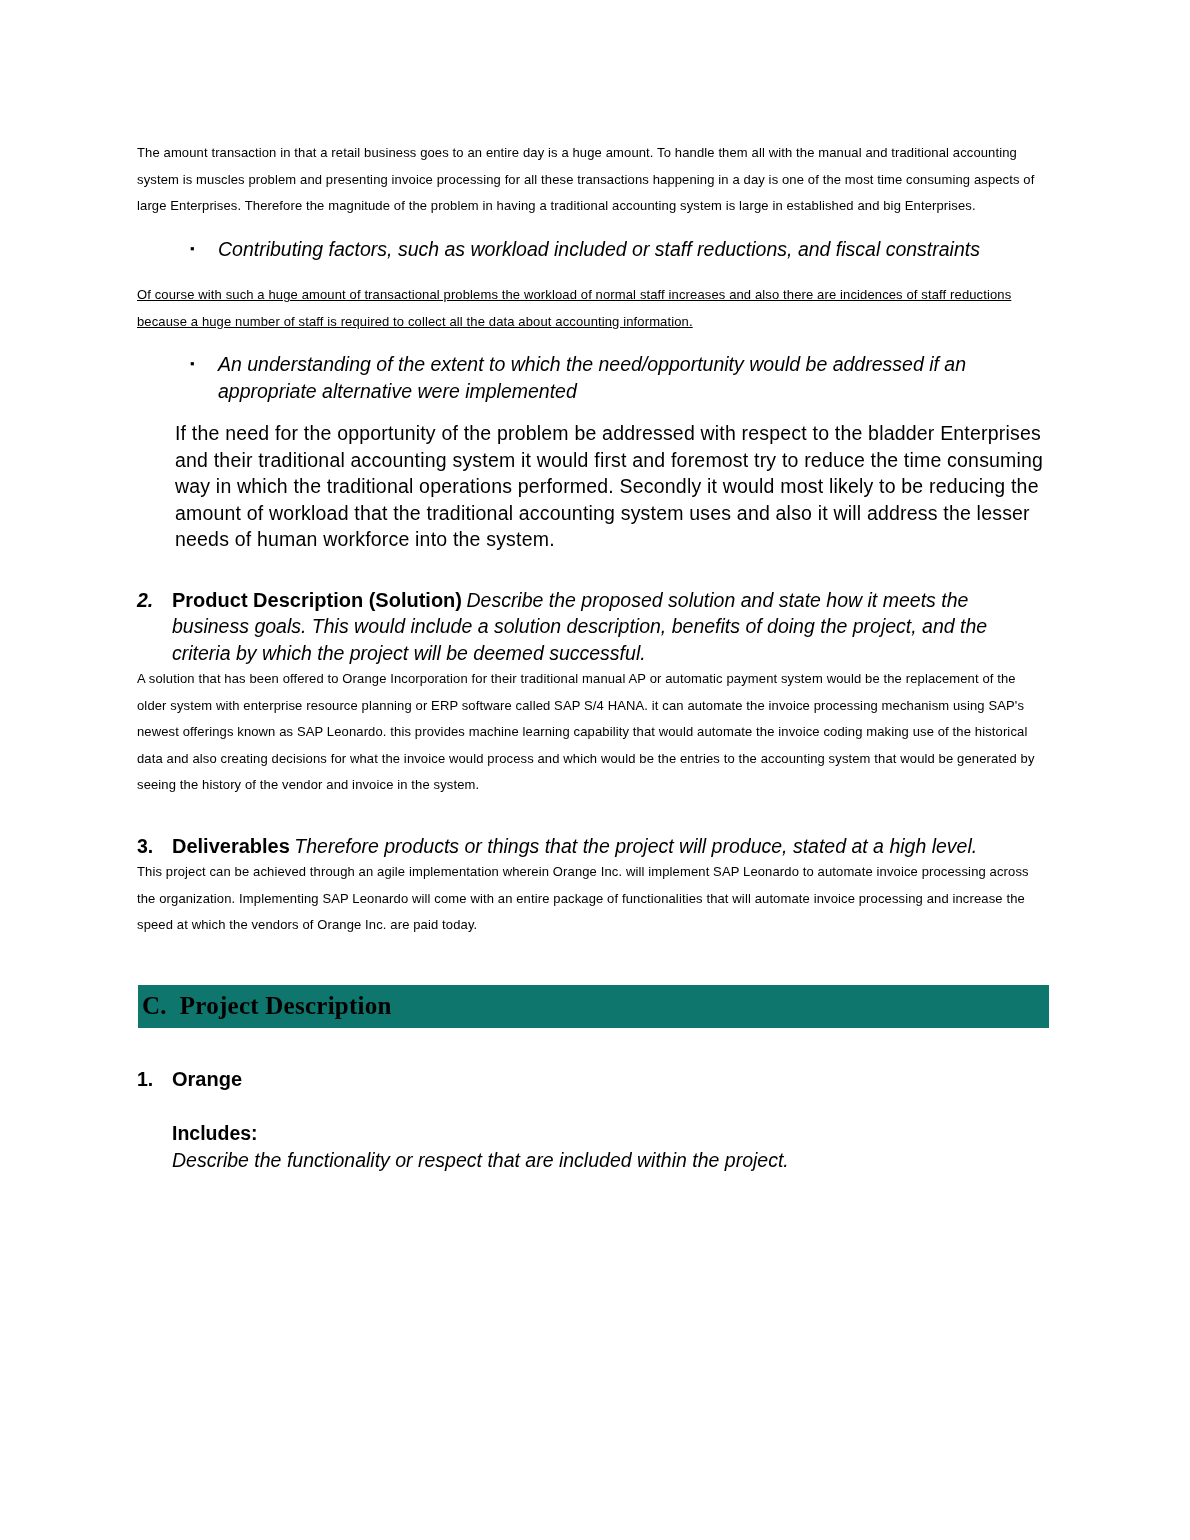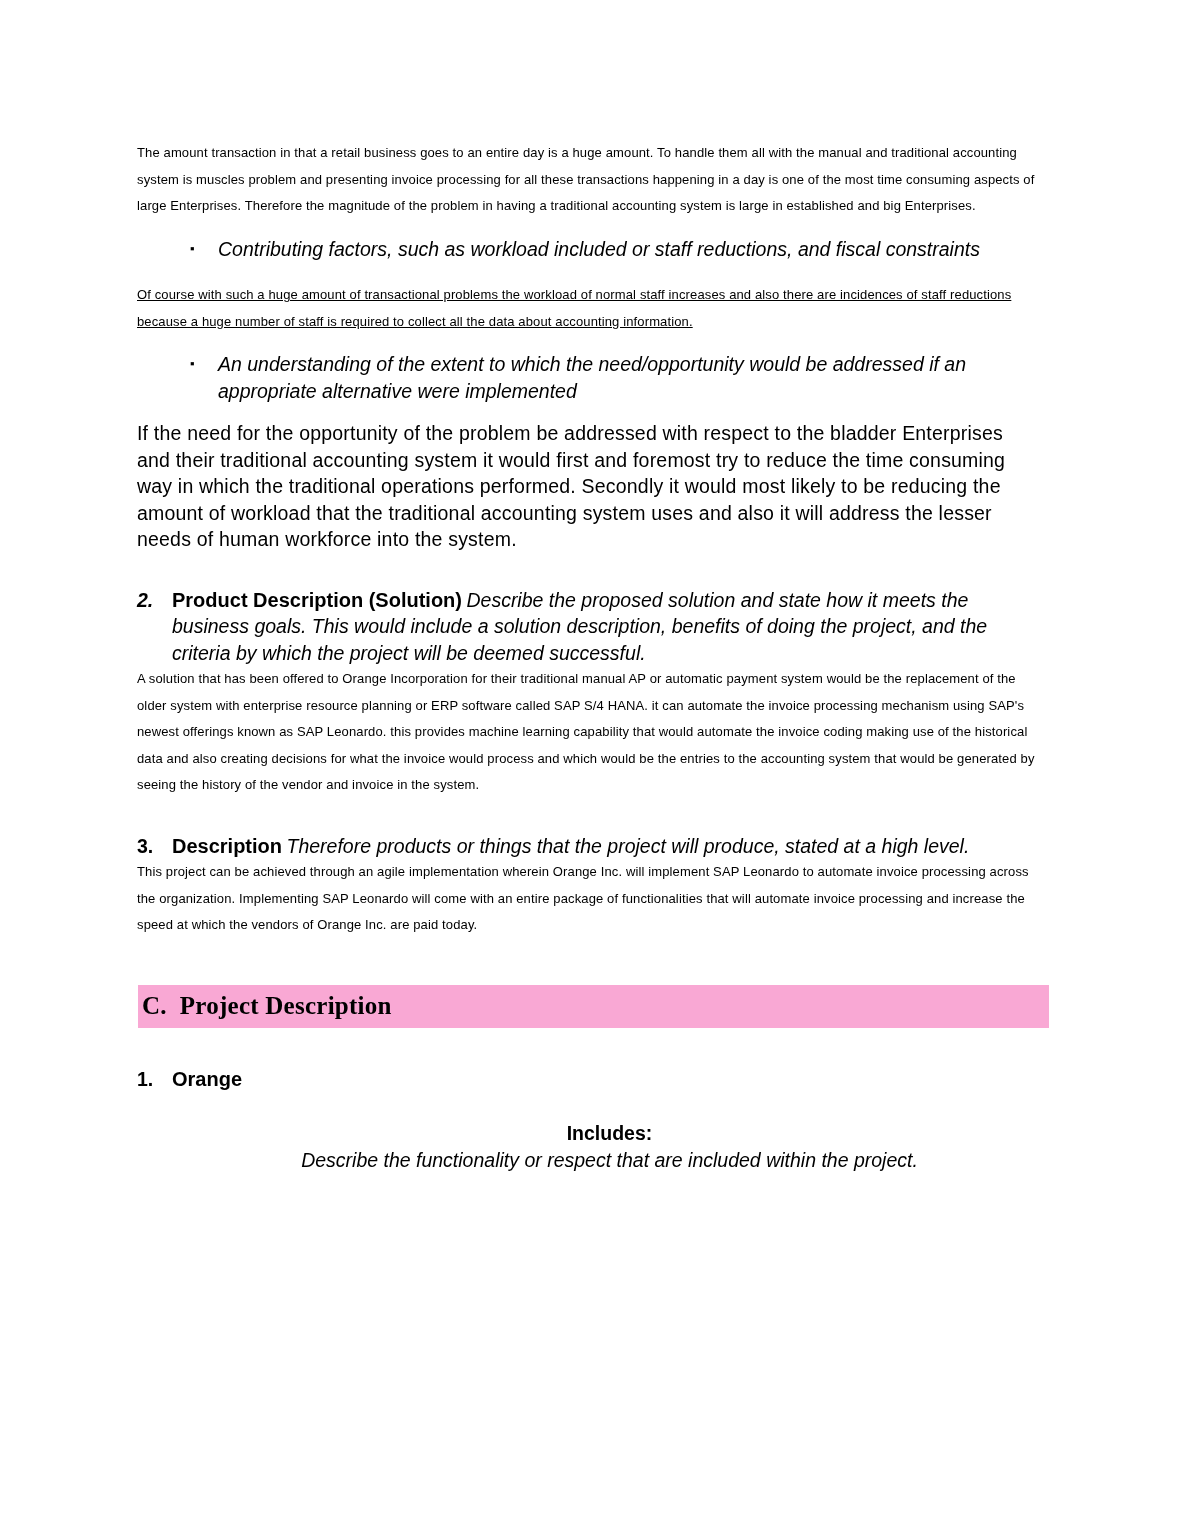--- a/index.html
+++ b/index.html
@@ -52,20 +52,21 @@
   }
   .bullet-text {
     flex: 1 1 auto;
     font-style: italic;
     font-size: 19.5px;
     line-height: 26.5px;
   }
 
   
   .sub-para {
+    margin-left: 38px;
     width: 872px;
     font-size: 19.5px;
     line-height: 26.5px;
     margin-top: 16px;
   }
 
   
   .num-heading {
     display: flex;
     margin-top: 34px;
@@ -88,39 +89,38 @@
     font-style: italic;
     font-size: 19.5px;
     line-height: 26.5px;
   }
 
   
   .banner {
     margin-top: 46px;
     margin-left: 1px;
     width: 911px;
-    background: #f9a8d4;
+    background: #0f766e;
     padding: 6px 0 7px 4px;
     box-sizing: border-box;
   }
   .banner-text {
     font-family: "Liberation Serif", serif;
     font-weight: bold;
     font-size: 25px;
     line-height: 30px;
     letter-spacing: 0.01em;
     white-space: pre;
   }
 
   
   .scope-wrap { margin-top: 38px; }
   .scope-sub {
     margin-left: 35px;
     margin-top: 28px;
-    text-align: center;
   }
   .scope-sub-title {
     font-weight: bold;
     font-size: 19.5px;
     line-height: 26.5px;
   }
   .scope-sub-desc {
     font-style: italic;
     font-size: 19.5px;
     line-height: 26.5px;
@@ -154,21 +154,21 @@
         <span class="num-title">Product Description (Solution)</span>
         <span class="num-desc">Describe the proposed solution and state how it meets the business goals.  This would include a solution description, benefits of doing the project, and the criteria by which the project will be deemed successful.</span>
       </span>
     </div>
 
     <p class="para">A solution that has been offered to Orange Incorporation for their traditional manual AP or automatic payment system would be the replacement of the older system with enterprise resource planning or ERP software called SAP S/4 HANA. it can automate the invoice processing mechanism using SAP's newest offerings known as SAP Leonardo. this provides machine learning capability that would automate the invoice coding making use of the historical data and also creating decisions for what the invoice would process and which would be the entries to the accounting system that would be generated by seeing the history of the vendor and invoice in the system.</p>
 
     <div class="num-heading">
       <span class="num-marker">3.</span>
       <span class="num-body">
-        <span class="num-title">Description</span>
+        <span class="num-title">Deliverables</span>
         <span class="num-desc">Therefore products or things that the project will produce, stated at a high level.</span>
       </span>
     </div>
 
     <p class="para">This project can be achieved through an agile implementation wherein Orange Inc. will implement SAP Leonardo to automate invoice processing across the organization. Implementing SAP Leonardo will come with an entire package of functionalities that will automate invoice processing and increase the speed at which the vendors of Orange Inc. are paid today.</p>
 
     <div class="banner">
       <span class="banner-text">C.  Project Description</span>
     </div>
 

